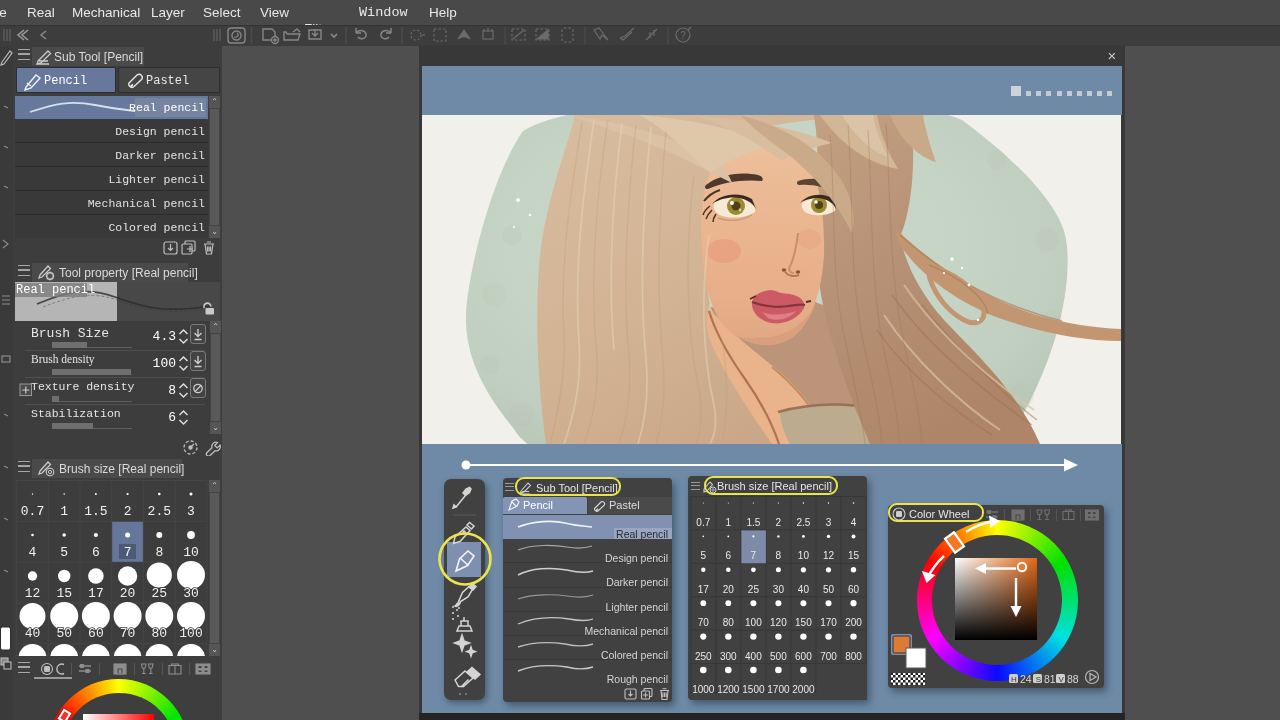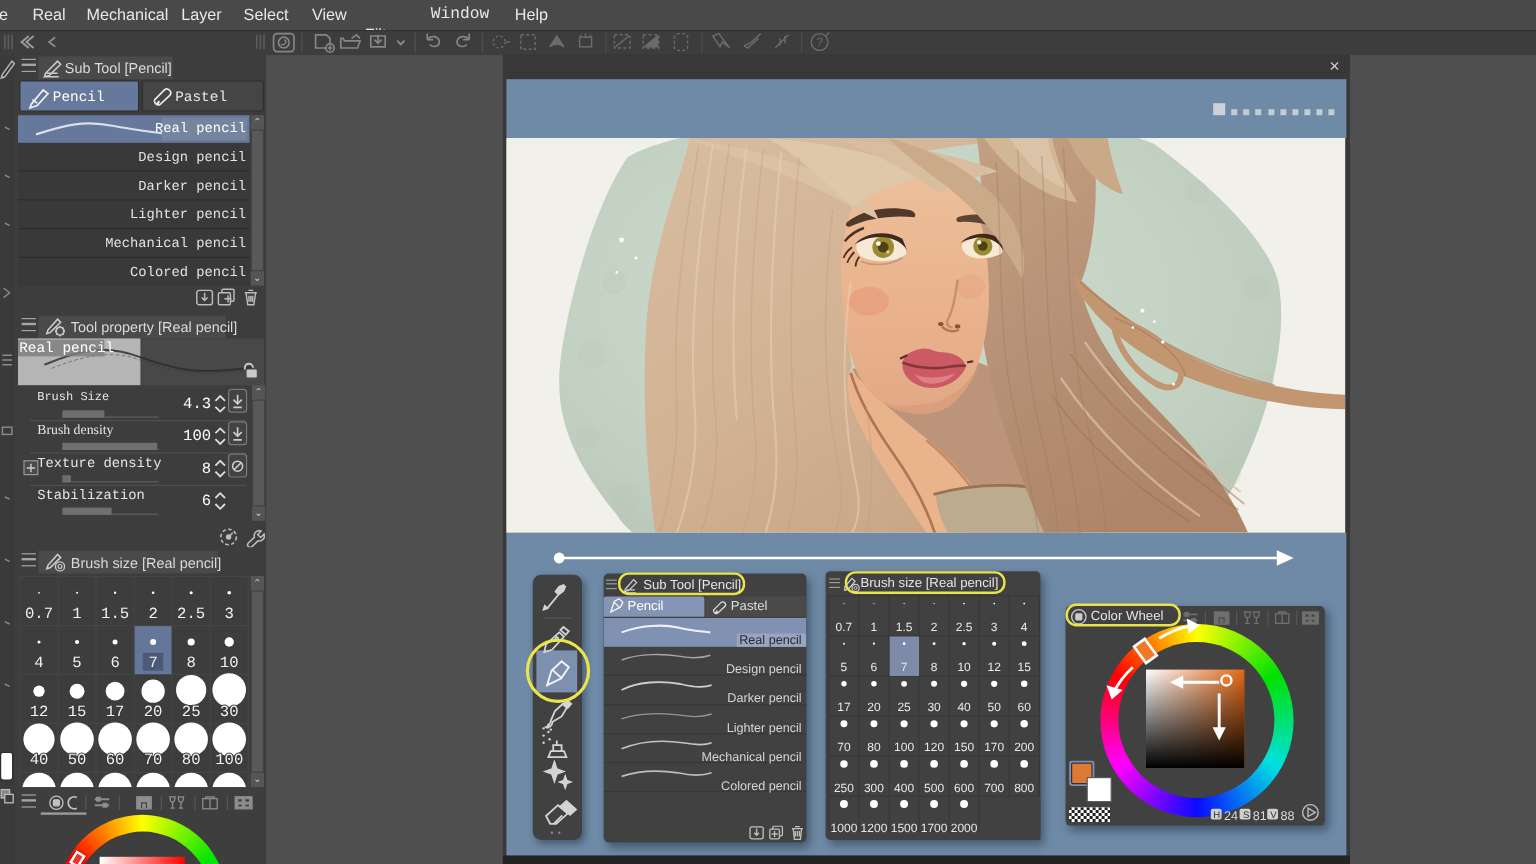--- a/index.html
+++ b/index.html
@@ -216,21 +216,21 @@
       <div class="abs" style="left:0;top:1px;width:72px;height:14px;background:rgba(125,125,125,0.8);white-space:nowrap;">
           <span class="mono" style="position:absolute;left:1px;top:0px;font-size:12px;color:#fff;white-space:nowrap;">Real pencil</span>
         </div>
       <svg class="abs" style="left:186px;top:19px;" width="15" height="15">
           <path d="M3 7V5.5a3.4 3.4 0 016.8 0" stroke="#c9c9c9" stroke-width="1.6" fill="none"></path>
           <rect x="4.5" y="7" width="8.5" height="6.5" rx="1" fill="#c9c9c9"></rect>
         </svg>
     </div>
 
     <div id="tp-sliders" class="abs" style="left:2px;top:59px;width:194px;height:113px;">
-      <span class="mono" style="position:absolute;left:16px;top:5px;font-size:10px;color:#e5e5e5;">Brush Size</span>
+      <span class="mono" style="position:absolute;left:16px;top:5px;font-size:13px;color:#e5e5e5;">Brush Size</span>
       <div class="abs" style="left:37px;top:21px;width:80px;height:6px;">
           <div class="abs" style="left:0;top:5px;width:80px;height:1px;background:#5f5f5f;"></div>
           <div class="abs" style="left:0;top:0;width:35px;height:6px;background:#6f6f6f;"></div>
         </div>
       <span class="mono" style="position:absolute;left:128px;top:8px;width:33px;text-align:right;font-size:13px;color:#fff;">4.3</span>
       <svg class="abs" style="left:163px;top:7px;" width="11" height="17">
           <path d="M1.5 6L5.5 2l4 4 M1.5 11l4 4 4-4" stroke="#ddd" stroke-width="1.5" fill="none"></path>
         </svg>
       <div class="abs" style="left:175px;top:3px;width:16px;height:20px;border:1px solid #7a7a7a;border-radius:3px;background:#434343;">
           <svg width="14" height="18" style="position:absolute;left:0;top:1px;">
@@ -743,20 +743,26 @@
             <svg class="abs" style="left:12px;top:2px;" width="80" height="14">
                 <path d="M3 10C20 3,40 3,54 5 C65 7,73 7,78 5" stroke="#c4c4c4" stroke-width="1.3" fill="none"></path>
               </svg>
             <span style="position:absolute;right:4px;top:13px;font-size:10.5px;color:#d5d5d5;">Mechanical pencil</span>
           </div>
           <div class="abs" style="left:0;top:121px;width:169px;height:24.2px;border-bottom:1px solid #383838;">
             <svg class="abs" style="left:12px;top:2px;" width="80" height="14">
                 <path d="M3 9C18 4,36 4,50 6 C63 9,72 8,78 6" stroke="#bdbdbd" stroke-width="1.4" fill="none"></path>
               </svg>
             <span style="position:absolute;right:4px;top:13px;font-size:10.5px;color:#d5d5d5;">Colored pencil</span>
+          </div>
+          <div class="abs" style="left:0;top:145.2px;width:169px;height:24.2px;">
+            <svg class="abs" style="left:12px;top:2px;" width="80" height="14">
+                <path d="M3 9C18 3,38 3,52 5 C64 8,72 7,78 5" stroke="#c9c9c9" stroke-width="1.4" fill="none"></path>
+              </svg>
+            <span style="position:absolute;right:4px;top:13px;font-size:10.5px;color:#d5d5d5;">Rough pencil</span>
           </div>
         </div>
 
         <svg class="abs" style="left:121px;top:210px;" width="48" height="13">
           <g stroke="#c0c0c0" stroke-width="1.1" fill="none">
             <rect x="1" y="1" width="11" height="10" rx="1.5"></rect>
               <path d="M6.5 2.5v5 M4.5 6l2 2 2-2"></path>
             <rect x="20" y="0.5" width="8" height="8" rx="1"></rect>
               <rect x="17.5" y="3" width="8" height="8" rx="1" fill="#414141"></rect>
               <path d="M19 7h5 M21.5 4.5v5"></path>

